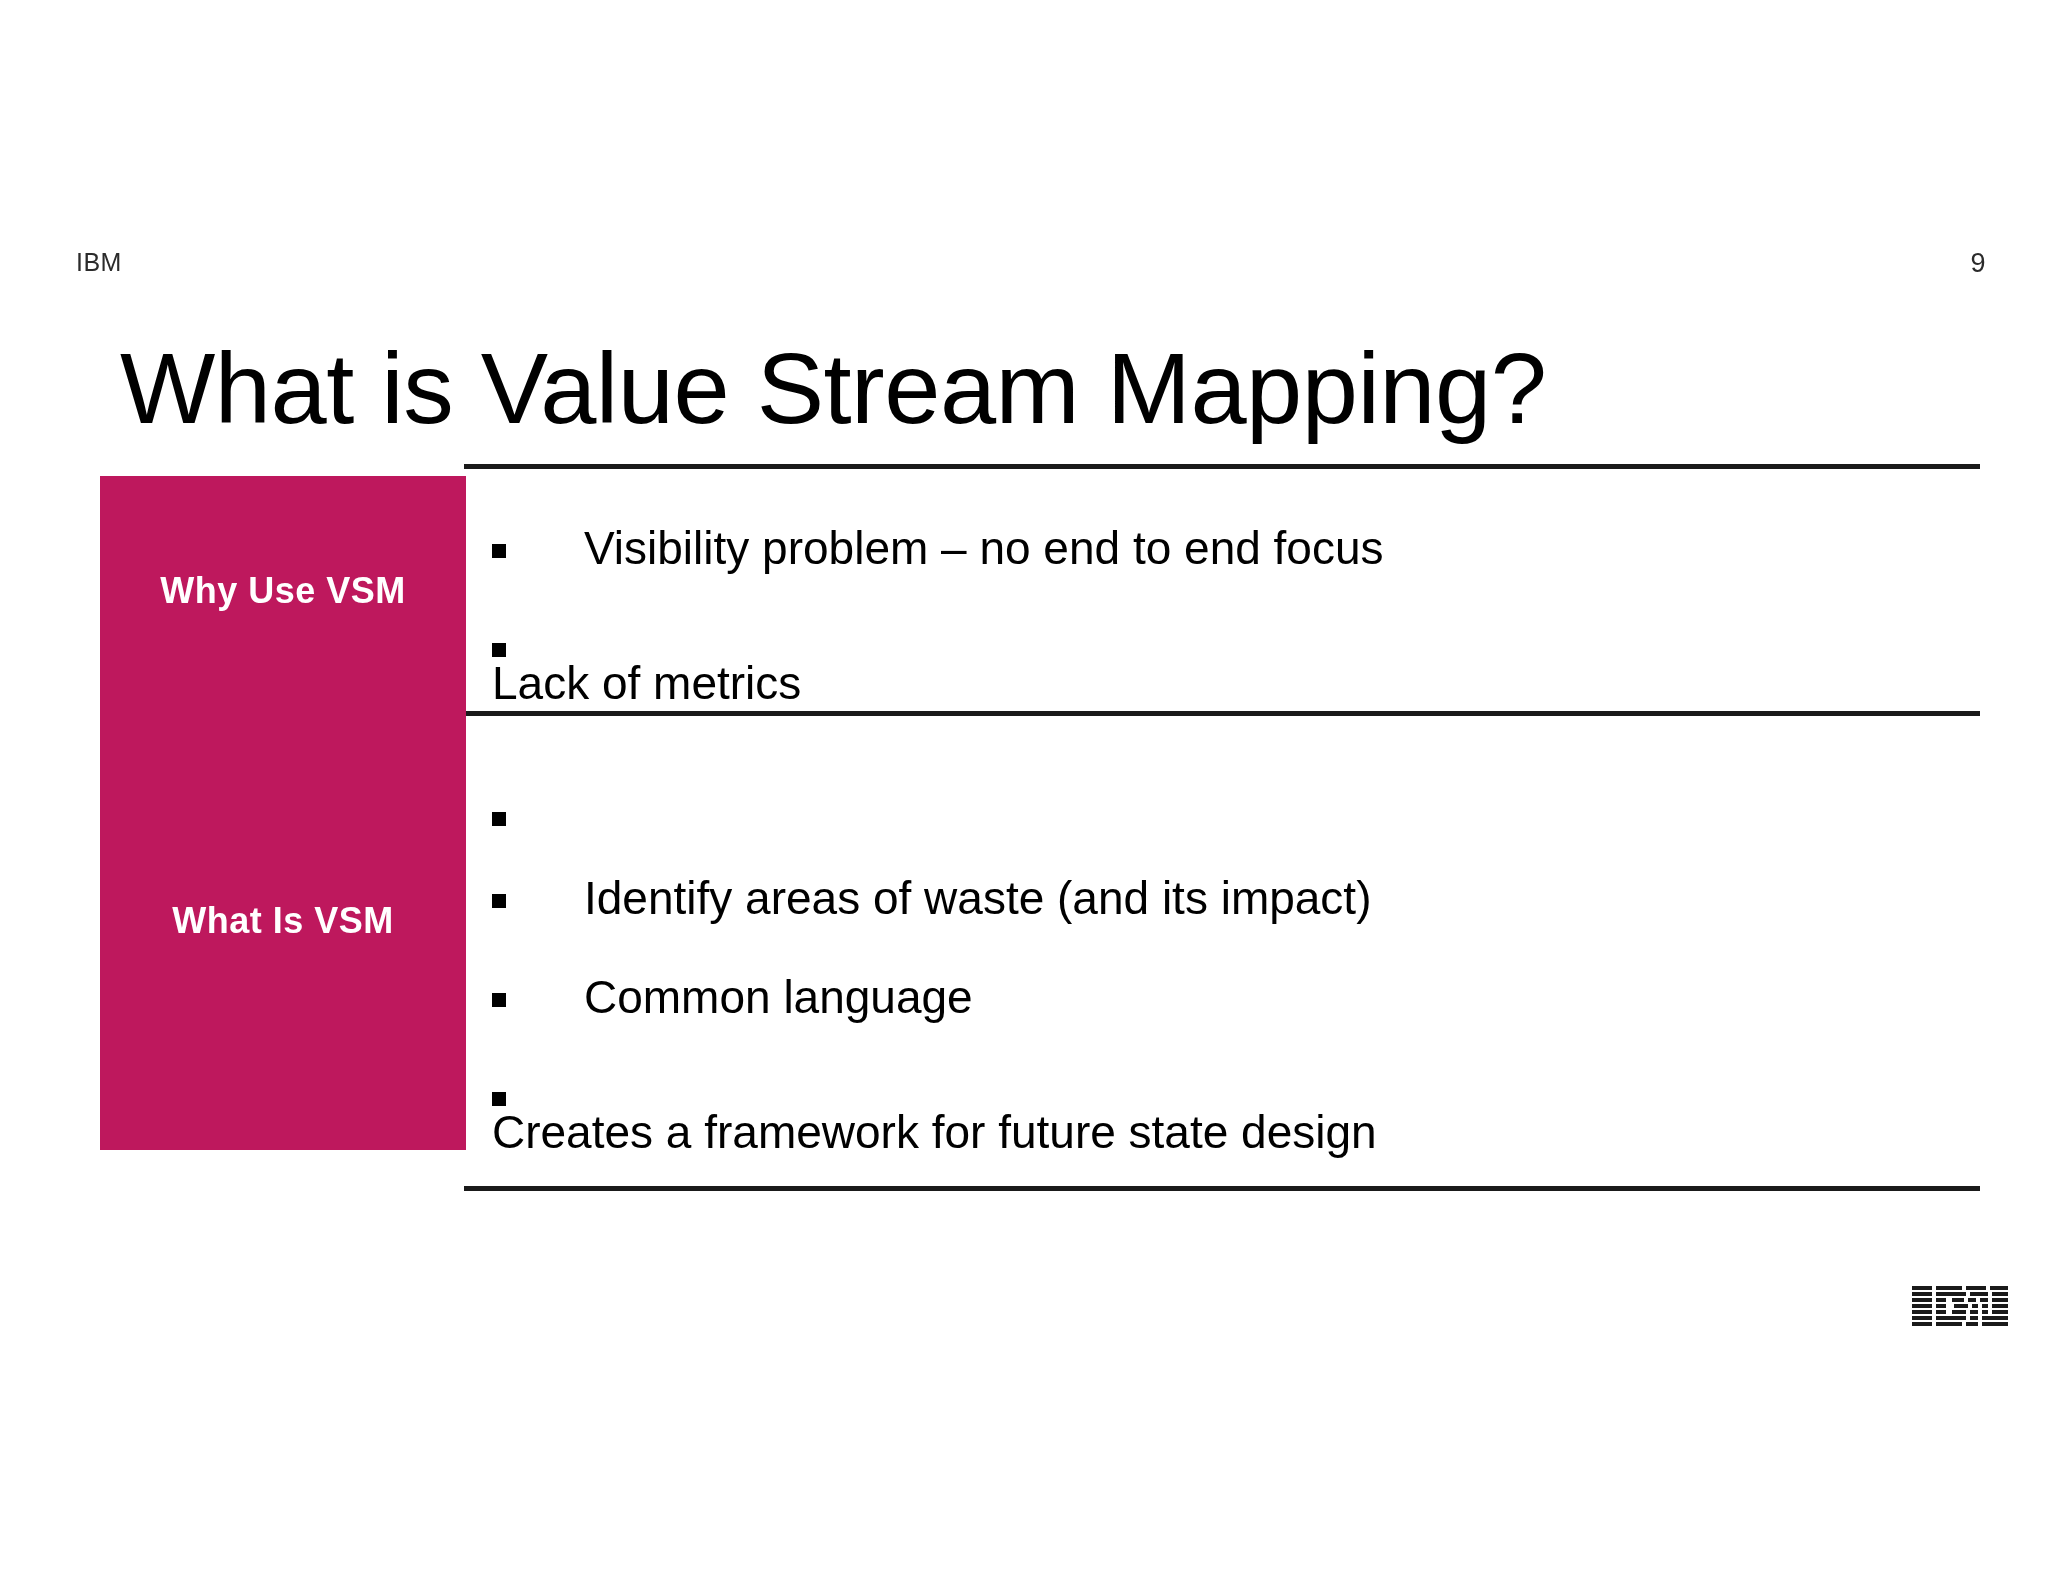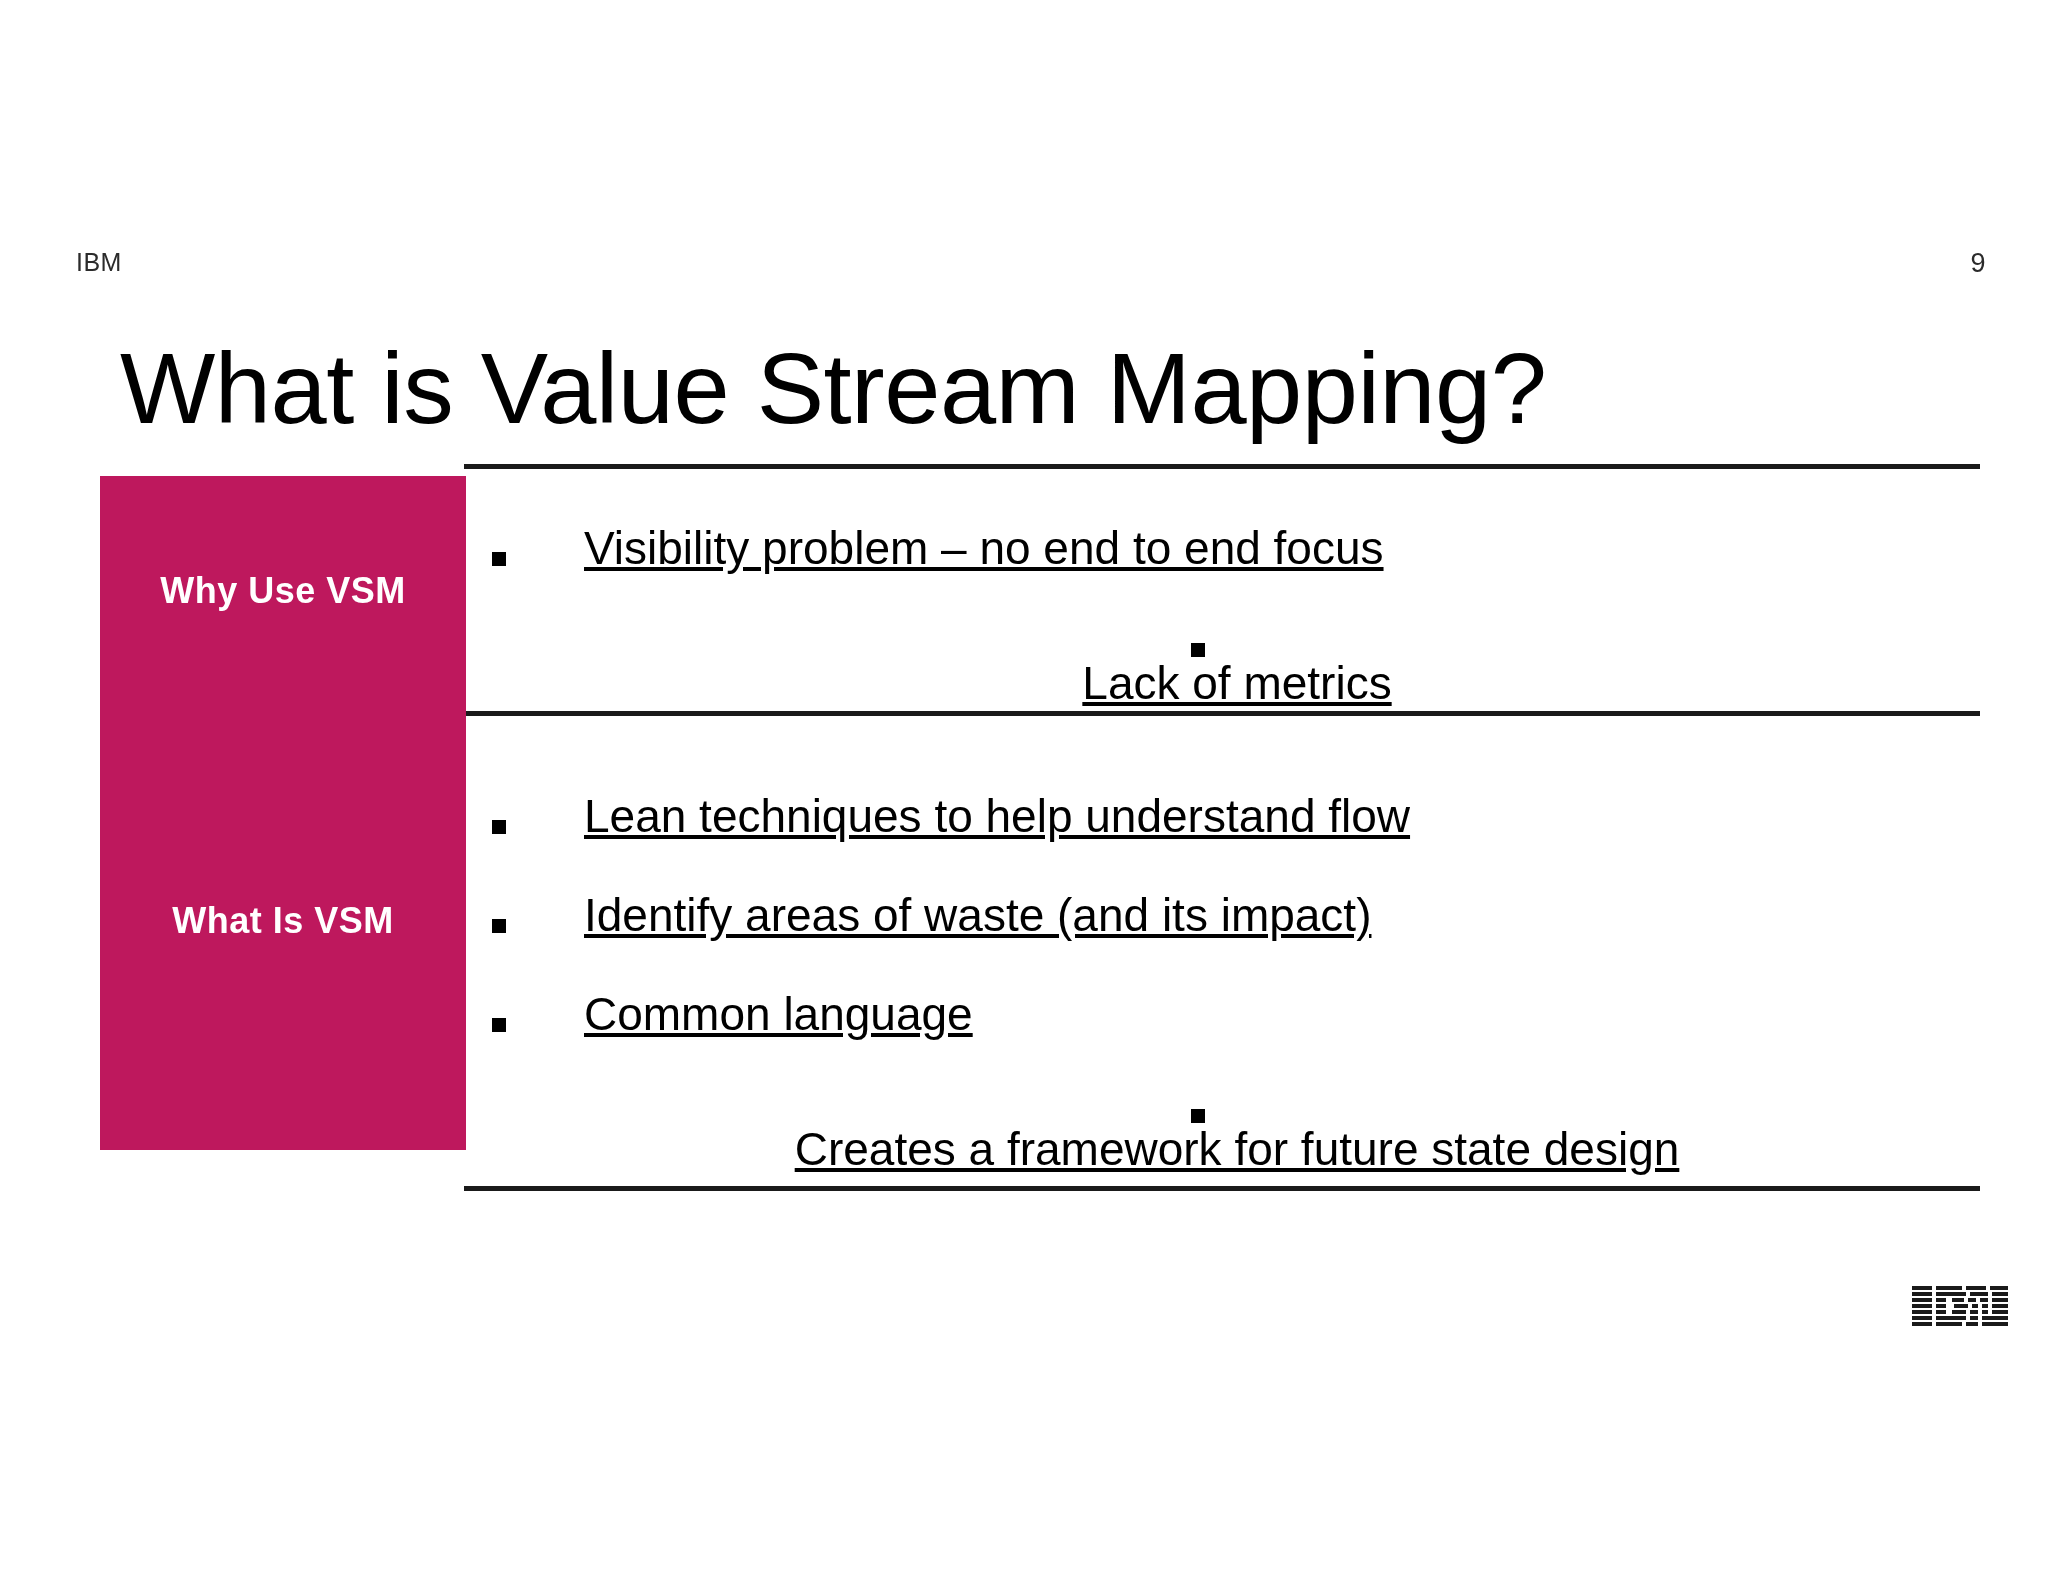--- a/index.html
+++ b/index.html
@@ -82,23 +82,22 @@
   .bullet-group {
     position:absolute;
     left:492px;
     width:1490px;
   }
   .bullet-group-1 { top:522px; }
   .bullet-group-2 { top:790px; }
 
   .bullet-row {
     display:flex;
-    align-items:center;
+    align-items:flex-start;
     margin-bottom:46px;
-    text-decoration:underline;
   }
   .bullet-row:last-child { margin-bottom:0;flex-direction:column; }
 
   .bullet-marker {
     flex:0 0 auto;
     width:14px; height:14px;
     background:#000000;
     margin-top:22px;
     margin-right:78px;
   }
@@ -151,21 +150,20 @@
   </div>
 
   <div class="cat-block cat-block-2">
     <span class="cat-label">What Is VSM</span>
   </div>
 
   <div class="bullet-group bullet-group-2">
 
     <div class="bullet-row">
       <span class="bullet-marker"></span>
-      <span class="bullet-text">Lean techniques to help understand flow</span>
     </div>
 
     <div class="bullet-row">
       <span class="bullet-marker"></span>
       <span class="bullet-text">Identify areas of waste (and its impact)</span>
     </div>
 
     <div class="bullet-row">
       <span class="bullet-marker"></span>
       <span class="bullet-text">Common language</span>

